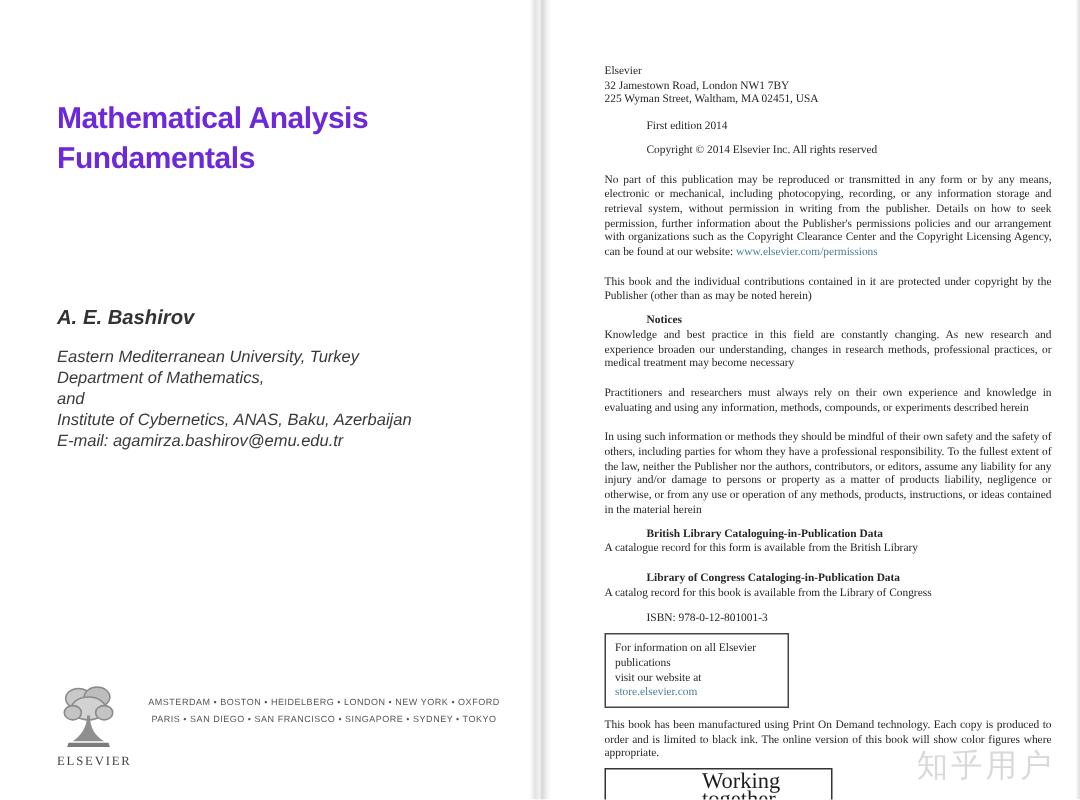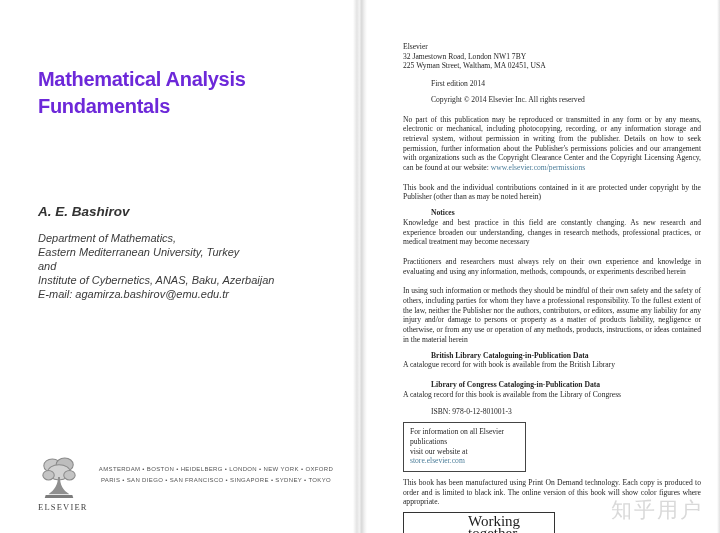--- a/index.html
+++ b/index.html
@@ -108,22 +108,22 @@
 
 <div class="title-page">
   <div class="book-title">
     <div>Mathematical Analysis</div>
     <div>Fundamentals</div>
   </div>
 
   <div class="book-author">A. E. Bashirov</div>
 
   <div class="book-affil">
+    <div>Eastern Mediterranean University, Turkey</div>
     <div>Department of Mathematics,</div>
-    <div>Eastern Mediterranean University, Turkey</div>
     <div>and</div>
     <div>Institute of Cybernetics, ANAS, Baku, Azerbaijan</div>
     <div>E-mail: agamirza.bashirov@emu.edu.tr</div>
   </div>
 
   <div class="publisher-block">
     <svg class="elsevier-tree" viewBox="0 0 40 46">
       <g fill="none" stroke="#8a8a8a" stroke-width="1.1">
         <ellipse cx="13" cy="10" rx="9" ry="7" fill="#c9c9c9"></ellipse>
         <ellipse cx="26" cy="9" rx="9" ry="7" fill="#bdbdbd"></ellipse>
@@ -164,21 +164,21 @@
     <div class="bold nojust">Notices</div>
     <p>Knowledge and best practice in this field are constantly changing. As new research and experience broaden our understanding, changes in research methods, professional practices, or medical treatment may become necessary</p>
   </div>
 
   <p class="blk-sm">Practitioners and researchers must always rely on their own experience and knowledge in evaluating and using any information, methods, compounds, or experiments described herein</p>
 
   <p class="blk-sm">In using such information or methods they should be mindful of their own safety and the safety of others, including parties for whom they have a professional responsibility. To the fullest extent of the law, neither the Publisher nor the authors, contributors, or editors, assume any liability for any injury and/or damage to persons or property as a matter of products liability, negligence or otherwise, or from any use or operation of any methods, products, instructions, or ideas contained in the material herein</p>
 
   <div class="blk">
     <div class="bold nojust">British Library Cataloguing-in-Publication Data</div>
-    <div>A catalogue record for with book is available from the British Library</div>
+    <div>A catalogue record for this form is available from the British Library</div>
   </div>
 
   <div class="blk-sm">
     <div class="bold nojust">Library of Congress Cataloging-in-Publication Data</div>
     <div>A catalog record for this book is available from the Library of Congress</div>
   </div>
 
   <p class="blk-lg nojust">ISBN: 978-0-12-801001-3</p>
 
   <div class="info-box">

